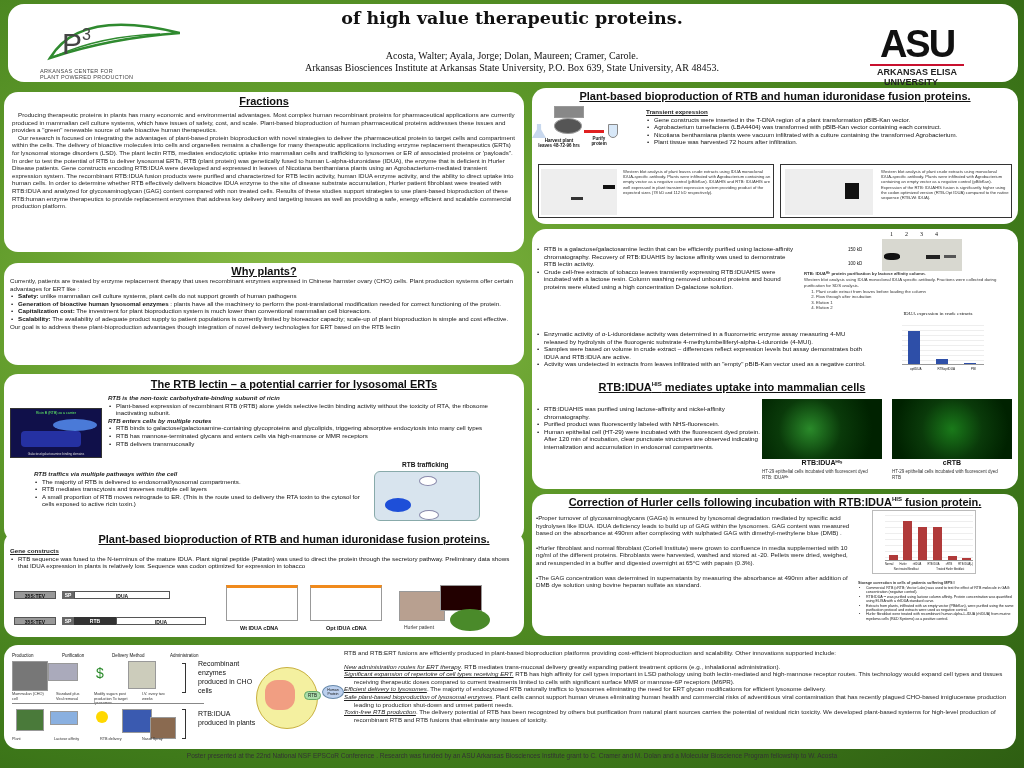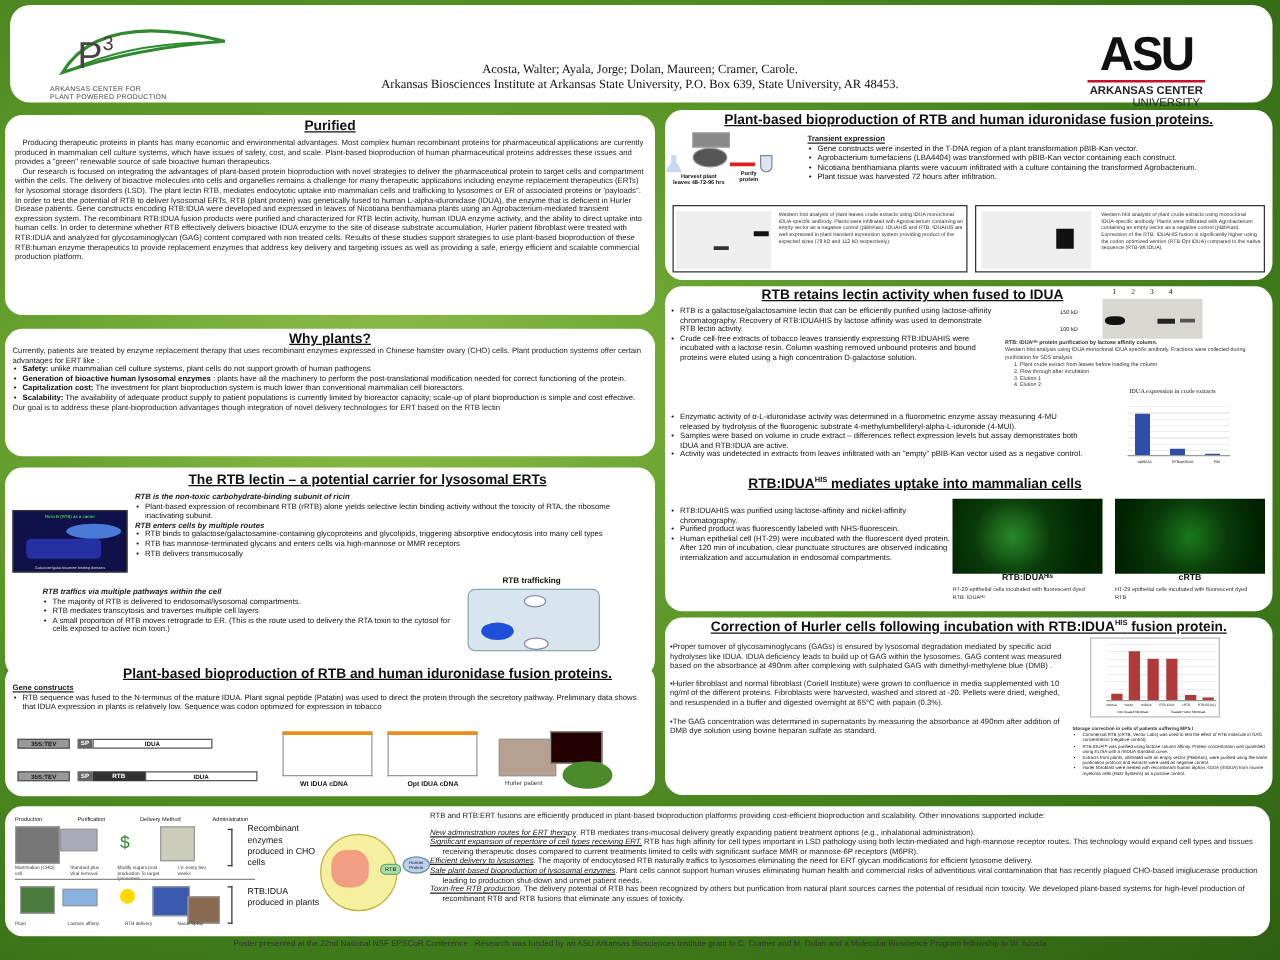--- a/index.html
+++ b/index.html
@@ -26,32 +26,33 @@
   <svg width="140" height="56" viewBox="0 0 140 56">
     <path d="M10 50 Q40 0 140 25 Q70 30 10 50Z" fill="none" stroke="#2f8a2f" stroke-width="2.5"></path>
     <path d="M16 48 Q60 28 120 26" fill="none" stroke="#2f8a2f" stroke-width="1.5"></path>
     <text x="22" y="46" font-family="Liberation Sans, sans-serif" font-size="30" fill="#444">P</text>
     <text x="42" y="32" font-family="Liberation Sans, sans-serif" font-size="16" fill="#444">3</text>
   </svg>
   <div style="font-size:5.5px;color:#444;letter-spacing:0.3px">ARKANSAS CENTER FOR</div>
   <div style="font-size:5.5px;color:#444;letter-spacing:0.3px">PLANT POWERED PRODUCTION</div>
 </div>
 <div class="title">
+    <div>of high value therapeutic proteins.</div>
   </div>
 <div class="sub" style="top:50px">Acosta, Walter; Ayala, Jorge; Dolan, Maureen; Cramer, Carole.</div>
 <div class="sub" style="top:62px">Arkansas Biosciences Institute at Arkansas State University,  P.O. Box 639, State University, AR 48453.</div>
 <div style="position:absolute;left:862px;top:25px;width:110px;text-align:center">
   <div style="font-family:'Liberation Sans',sans-serif;font-weight:bold;font-size:38px;line-height:38px;color:#111;letter-spacing:-2px">ASU</div>
   <div style="height:2px;background:#c8102e;margin:1px 8px"></div>
-  <div style="font-size:9px;font-weight:bold;color:#222">ARKANSAS CENTER</div>
-  <div style="font-size:9px;font-weight:normal;color:#222;text-align:right;padding-right:12px">UNIVERSITY</div>
+  <div style="font-size:9px;font-weight:bold;color:#222">ARKANSAS ELISA</div>
+  <div style="font-size:9px;font-weight:bold;color:#222;padding-right:12px">UNIVERSITY</div>
 </div>
 
 <div class="panel" style="left:4px;top:92px;width:520px;height:160px;padding:3px 8px">
-  <div class="h">Purified</div>
+  <div class="h">Fractions</div>
   <div class="t" style="text-indent:6px;margin-top:4px">Producing therapeutic proteins in plants has many economic and environmental advantages. Most complex human recombinant proteins for pharmaceutical applications are currently produced in mammalian cell culture systems, which have issues of safety, cost, and scale.  Plant-based bioproduction of human pharmaceutical proteins addresses these issues and provides a "green" renewable source of safe bioactive human therapeutics.</div>
   <div class="t" style="text-indent:6px">Our research is focused on integrating the advantages of plant-based protein bioproduction with novel strategies to deliver the pharmaceutical protein to target cells and compartment within the cells.  The delivery of bioactive molecules into cells and organelles remains a challenge for many therapeutic applications including enzyme replacement therapeutics (ERTs) for lysosomal storage disorders (LSD). The plant lectin RTB, mediates endocytotic uptake into mammalian cells and trafficking to lysosomes or ER of associated proteins or 'payloads".  In order to test the potential of RTB to deliver lysosomal ERTs, RTB (plant protein) was genetically fused to human L-alpha-iduronidase  (IDUA), the enzyme that is deficient in Hurler Disease patients.  Gene constructs encoding RTB:IDUA were developed and expressed in leaves of Nicotiana benthamiana plants using an Agrobacterium-mediated transient expression system.   The recombinant RTB:IDUA fusion products were purified and characterized for RTB lectin activity, human IDUA enzyme activity, and the ability to direct uptake into human cells.  In order to determine whether RTB effectively delivers bioactive IDUA enzyme to the site of disease substrate accumulation, Hurler patient fibroblast were treated with RTB:IDUA and analyzed for glycosaminoglycan (GAG) content compared with non treated cells.  Results of these studies support strategies to use plant-based bioproduction of these RTB:human enzyme therapeutics to provide replacement enzymes that address key delivery and targeting issues as well as providing a safe, energy efficient and scalable commercial production platform.</div>
 </div>
 
 <div class="panel" style="left:4px;top:263px;width:520px;height:102px;padding:2px 6px">
   <div class="h">Why plants?</div>
   <div class="t">Currently, patients are treated by enzyme replacement therapy that uses recombinant enzymes expressed in Chinese hamster ovary (CHO) cells.  Plant production systems offer certain advantages  for ERT like :</div>
   <ul class="b">
     <li><b>Safety:</b><span> unlike mammalian cell culture systems, plant cells do not support growth of human pathogens</span></li>
     <li><b>Generation of bioactive human lysosomal enzymes</b><span> : plants have all the machinery to perform the post-translational modification needed for correct functioning of the protein.</span></li>
@@ -199,21 +200,20 @@
   </div>
   <div style="position:absolute;left:248px;top:76px;width:232px;height:54px;border:1px solid #333;background:#fff">
     <div style="position:absolute;left:4px;top:4px;width:88px;height:46px;background:#eee">
       <div style="position:absolute;left:60px;top:14px;width:14px;height:16px;background:#111"></div>
     </div>
     <div class="cap" style="left:100px;top:4px;width:128px;font-size:4.2px;line-height:5.2px">Western blot analysis of plant crude extracts using monoclonal IDUA-specific antibody. Plants were infiltrated with Agrobacterium containing an empty vector as a negative control (pBibKan).  Expression of the RTB: IDUAHIS fusion is significantly higher using the codon optimized version (RTB-Opt IDUA) compared to the native sequence (RTB-Wt IDUA).</div>
   </div>
 </div>
 
 <div class="panel" style="left:532px;top:229px;width:486px;height:260px">
-  <div class="h" style="margin-top:1px;padding-right:90px">RTB retains lectin activity when fused to IDUA</div>
   <ul class="b" style="position:absolute;left:4px;top:16px;width:262px">
     <li>RTB is a galactose/galactosamine lectin that can be efficiently purified using lactose-affinity chromatography.  Recovery of RTB:IDUAHIS by lactose affinity was used to demonstrate RTB lectin activity.</li>
     <li>Crude cell-free extracts of tobacco leaves transiently expressing RTB:IDUAHIS were incubated with a lactose resin.  Column washing removed unbound proteins and bound proteins were eluted using a high concentration D-galactose solution.</li>
   </ul>
   <div style="position:absolute;left:300px;top:2px;width:180px;height:40px">
     <div style="position:absolute;left:58px;top:0;display:flex;gap:12px;font-size:6px;font-family:'Liberation Serif',serif">
       <span>1</span>
         <span>2</span>
         <span>3</span>
         <span>4</span>

